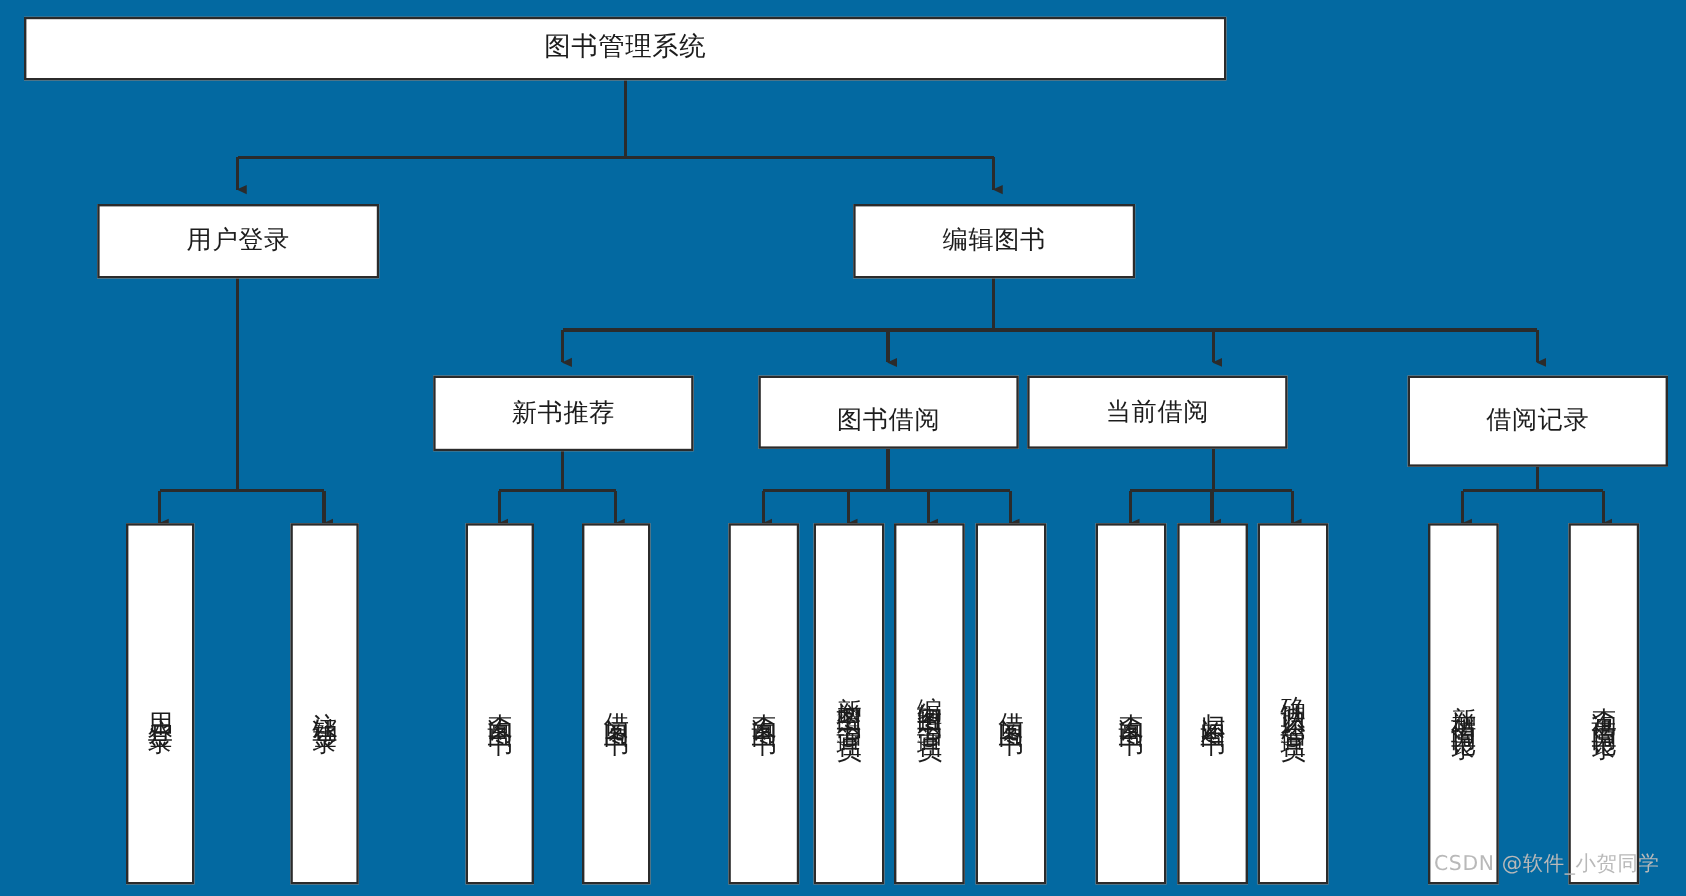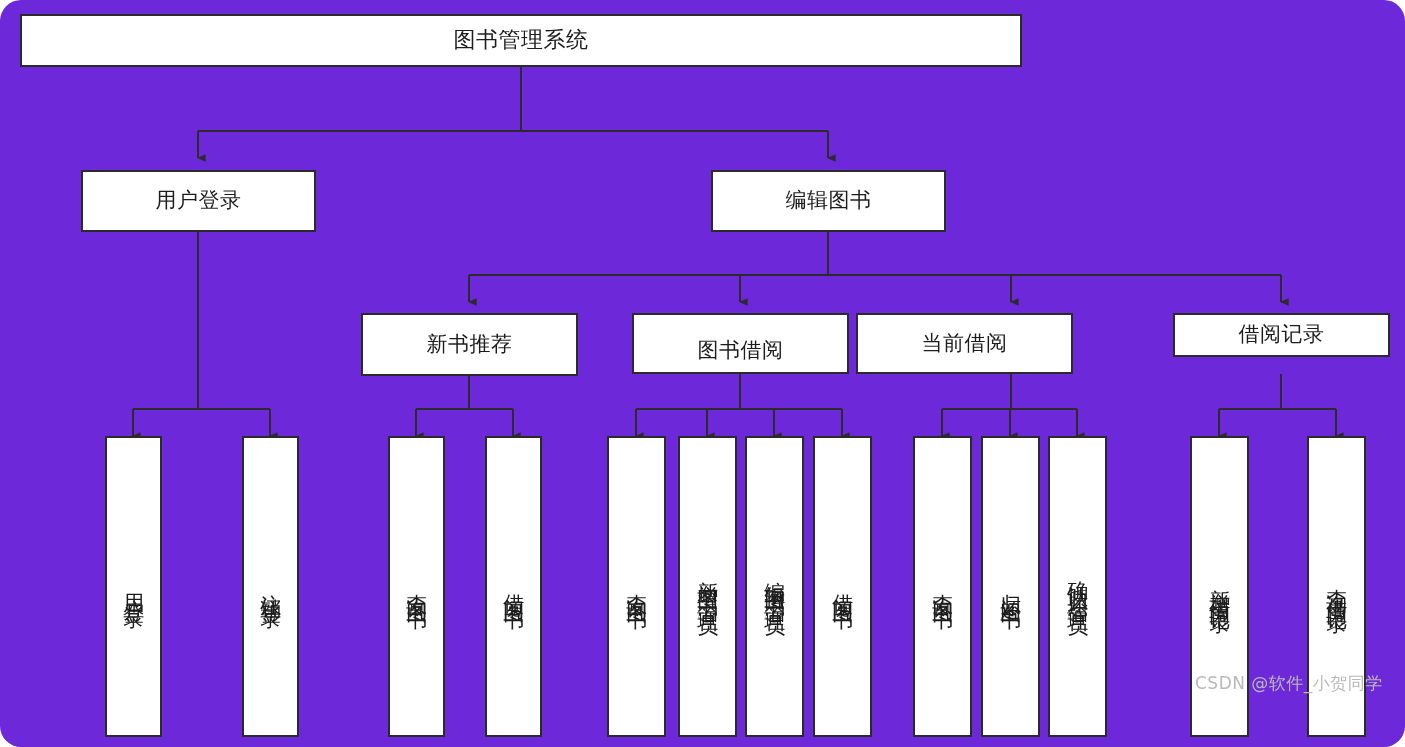--- a/index.html
+++ b/index.html
@@ -8,23 +8,22 @@
     padding: 0;
     background: #ffffff;
   }
   body {
     font-family: "DejaVu Sans", "Liberation Sans", sans-serif;
   }
   #diagram-root {
     position: relative;
     width: 1405px;
     height: 747px;
-    background: #6d28d9;
+    background: #0369a1;
     overflow: hidden;
-    border-radius: 21px;
   }
   svg.connector-layer {
     position: absolute;
     left: 0;
     top: 0;
     width: 1405px;
     height: 747px;
     pointer-events: none;
   }
   .node-box {
@@ -134,21 +133,21 @@
       </div>
       <div class="node-box horizontal" style="left: 361px; top: 313px; width: 217px; height: 63px; border-color: rgb(43, 43, 43); background: rgb(255, 255, 255);">
         <span class="node-label-h" style="color: rgb(28, 28, 28);">新书推荐</span>
       </div>
       <div class="node-box horizontal" style="left: 632px; top: 313px; width: 217px; height: 61px; border-color: rgb(43, 43, 43); background: rgb(255, 255, 255);">
         <span class="node-label-h" style="color: rgb(28, 28, 28); margin-top: 15px;">图书借阅</span>
       </div>
       <div class="node-box horizontal" style="left: 856px; top: 313px; width: 217px; height: 61px; border-color: rgb(43, 43, 43); background: rgb(255, 255, 255);">
         <span class="node-label-h" style="color: rgb(28, 28, 28);">当前借阅</span>
       </div>
-      <div class="node-box horizontal" style="left: 1173px; top: 313px; width: 217px; height: 44px; border-color: rgb(43, 43, 43); background: rgb(255, 255, 255);">
+      <div class="node-box horizontal" style="left: 1173px; top: 313px; width: 217px; height: 76px; border-color: rgb(43, 43, 43); background: rgb(255, 255, 255);">
         <span class="node-label-h" style="color: rgb(28, 28, 28);">借阅记录</span>
       </div>
       <div class="node-box vertical" style="left: 105px; top: 436px; width: 57px; height: 301px; border-color: rgb(43, 43, 43); background: rgb(255, 255, 255);">
         <span class="node-label-v" style="color: rgb(28, 28, 28);">用户登录</span>
       </div>
       <div class="node-box vertical" style="left: 242px; top: 436px; width: 57px; height: 301px; border-color: rgb(43, 43, 43); background: rgb(255, 255, 255);">
         <span class="node-label-v" style="color: rgb(28, 28, 28);">注销登录</span>
       </div>
       <div class="node-box vertical" style="left: 388px; top: 436px; width: 57px; height: 301px; border-color: rgb(43, 43, 43); background: rgb(255, 255, 255);">
         <span class="node-label-v" style="color: rgb(28, 28, 28);">查询图书</span>
@@ -178,15 +177,15 @@
         <span class="node-label-v" style="color: rgb(28, 28, 28);">确认归还（管理员）</span>
       </div>
       <div class="node-box vertical" style="left: 1190px; top: 436px; width: 59px; height: 301px; border-color: rgb(43, 43, 43); background: rgb(255, 255, 255);">
         <span class="node-label-v" style="color: rgb(28, 28, 28);">新增借阅记录</span>
       </div>
       <div class="node-box vertical" style="left: 1307px; top: 436px; width: 59px; height: 301px; border-color: rgb(43, 43, 43); background: rgb(255, 255, 255);">
         <span class="node-label-v" style="color: rgb(28, 28, 28);">查询借阅记录</span>
       </div>
     </div>
 
-  <div class="watermark" style="left: 1195px; top: 672px; color: rgb(185, 185, 185);">CSDN @软件_小贺同学</div>
+  <div class="watermark" style="left: 1195px; top: 708px; color: rgb(185, 185, 185);">CSDN @软件_小贺同学</div>
 
 </div>
 
 </body></html>

